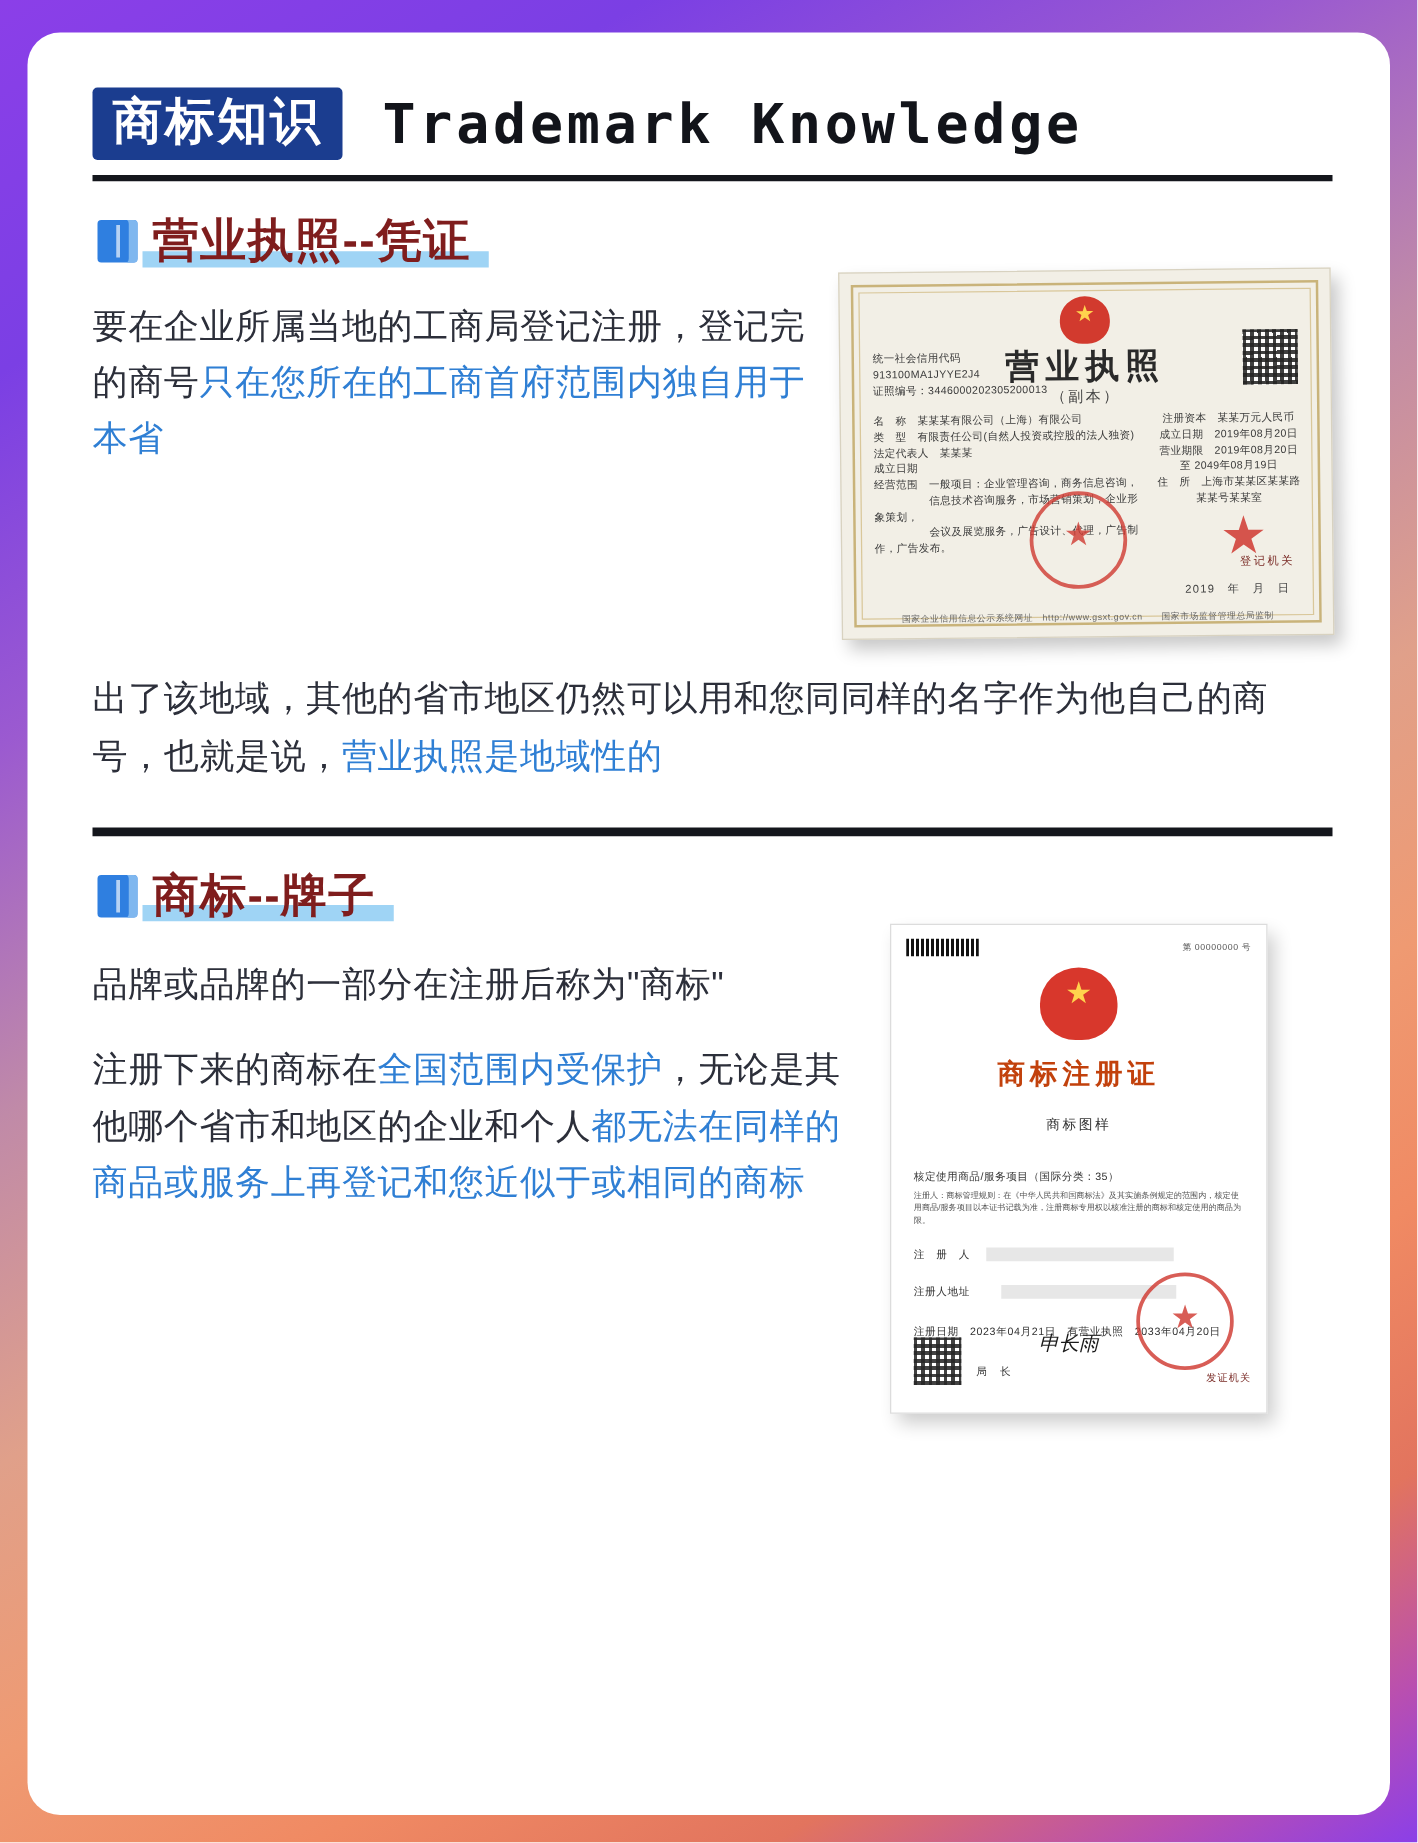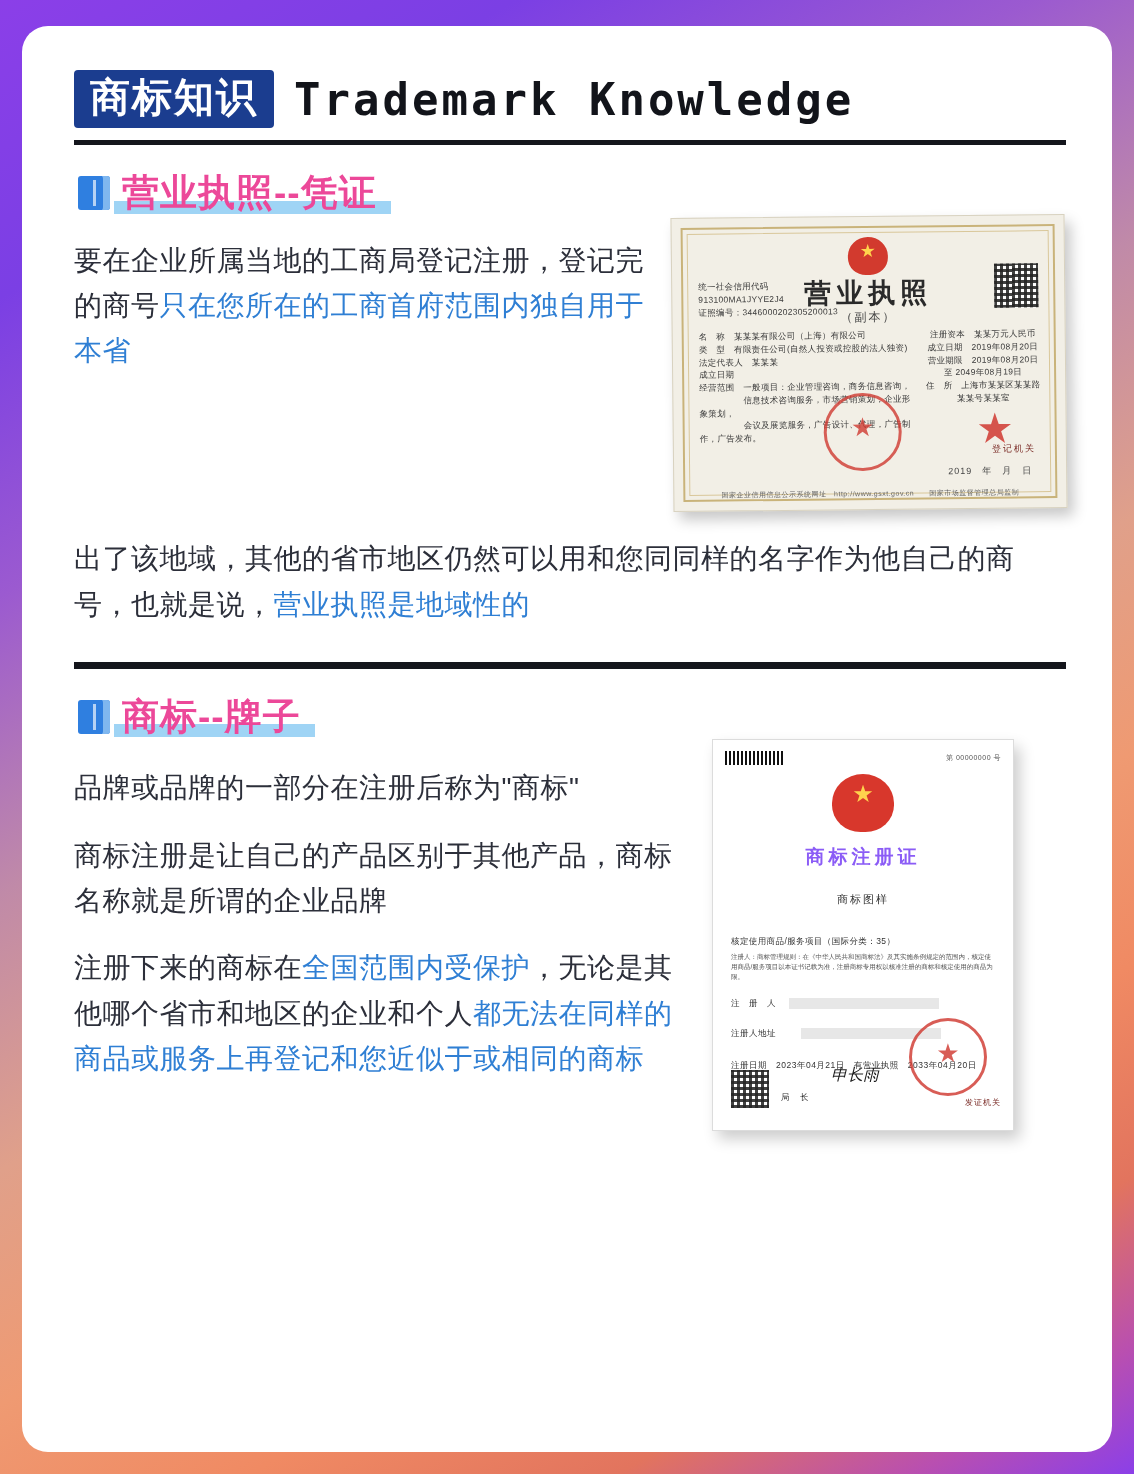--- a/index.html
+++ b/index.html
@@ -41,21 +41,21 @@
     border-radius: 26px;
     box-sizing: border-box;
     padding: 44px 46px 30px 52px;
     overflow: hidden;
   }
 
   
   .kicker-row {
     display: flex;
     align-items: center;
-    gap: 20px;
+    gap: 32px;
   }
   .kicker-badge {
     background: #1b3d8f;
     color: #ffffff;
     font-size: 40px;
     font-weight: bold;
     letter-spacing: 2px;
     padding: 6px 16px 10px 16px;
     border-radius: 4px;
     line-height: 1.05;
@@ -144,21 +144,21 @@
     width: 3px;
     margin-left: -1px;
     background: #ffffff;
     opacity: .65;
   }
   .sec-title {
     position: relative;
     z-index: 1;
     font-size: 37px;
     font-weight: bold;
-    color: #ec4899;
+    color: #7f1d1d;
     letter-spacing: 1px;
     line-height: 1.1;
   }
 
   
   .body-col { width: 620px; }
   p.txt {
     margin: 22px 0 0 0;
     font-size: 28px;
     line-height: 1.62;
@@ -359,21 +359,21 @@
     border-radius: 50% 50% 46% 46%;
   }
   .tm-emblem::after {
     content: "★";
     position: absolute; left: 0; right: 0; top: 6px;
     text-align: center; color: #ffd34d; font-size: 24px;
   }
   .tm-title {
     position: absolute; top: 104px; left: 0; right: 0;
     text-align: center;
-    font-size: 19px; font-weight: bold; color: #8b5cf6; letter-spacing: 4px;
+    font-size: 22px; font-weight: bold; color: #c2410c; letter-spacing: 4px;
   }
   .tm-name {
     position: absolute; top: 152px; left: 0; right: 0;
     text-align: center; font-size: 11px; color: #333; letter-spacing: 2px;
   }
   .tm-class {
     position: absolute; top: 196px; left: 18px;
     font-size: 8.5px; color: #333; letter-spacing: .4px;
   }
   .tm-para {
@@ -494,21 +494,20 @@
 
     <div class="section">
       <div class="sec-head">
         <span class="book-icon"></span>
         <span class="sec-title">商标--牌子</span>
       </div>
 
       <div class="row">
         <div class="body-col">
           <p class="txt first hl-blue">品牌或品牌的一部分在注册后称为"商标"</p>
-          <p class="txt">商标注册是让自己的产品区别于其他产品，商标名称就是所谓的企业品牌</p>
           <p class="txt">
             <span>注册下来的商标在</span><span class="hl-blue">全国范围内受保护</span><span>，无论是其他哪个省市和地区的企业和个人</span><span class="hl-blue">都无法在同样的商品或服务上再登记和您近似于或相同的商标</span>
           </p>
         </div>
 
         <div class="cert-wrap">
           <div class="cert-tm">
             <div class="tm-topbar">
               <span class="tm-barcode"></span>
               <span class="tm-topnum">第 00000000 号</span>

